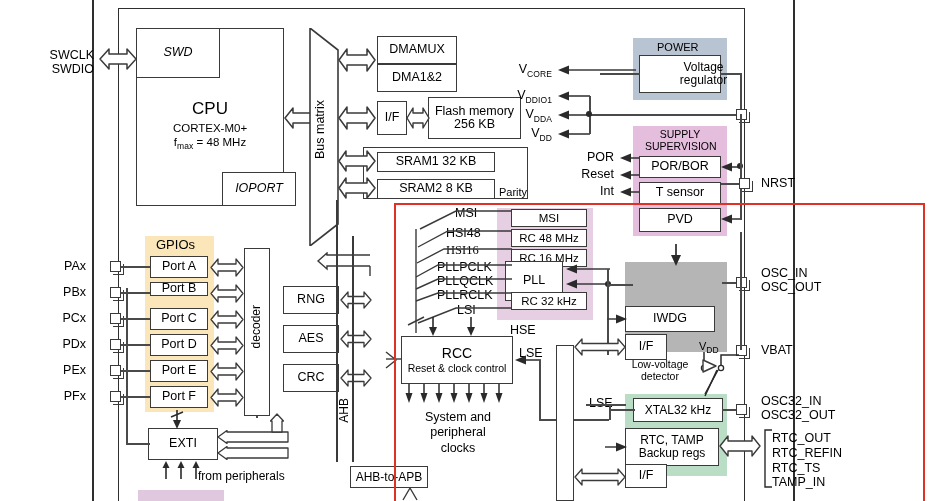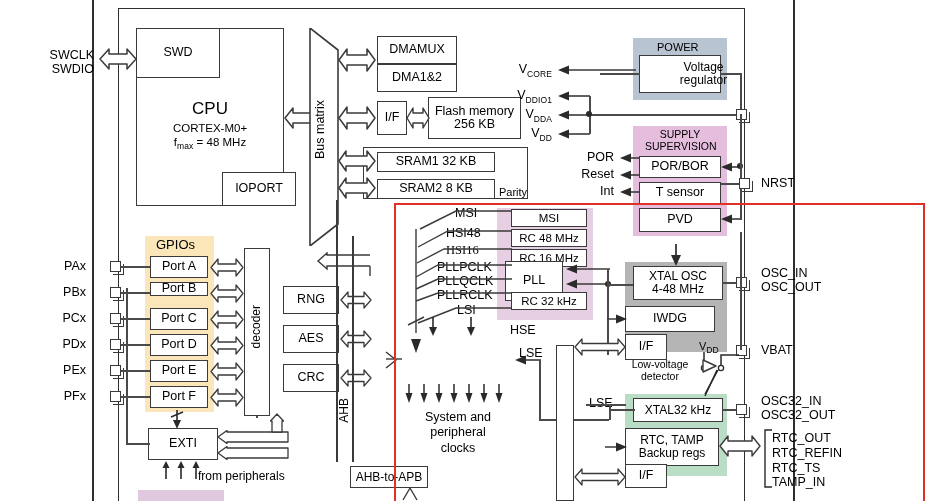--- a/index.html
+++ b/index.html
@@ -4,21 +4,21 @@
 <style>
   html,body{margin:0;padding:0;background:#fff;}
   body{width:951px;height:501px;overflow:hidden;
        font-family:"Liberation Sans","DejaVu Sans",sans-serif;}
   #stage{position:relative;width:951px;height:501px;background:#fff;}
 
   
   .blk{position:absolute;box-sizing:border-box;border:1.6px solid #3a3a3a;
        background:#fff;display:flex;align-items:center;justify-content:center;
        text-align:center;line-height:1.08;color:#000;font-size:12.5px;}
-  .blk.thin{border-width:1.3px;}
+  .blk.thin{border-width:1.3px;font-style:italic;}
   .region{position:absolute;box-sizing:border-box;}
   .lbl{position:absolute;color:#000;font-size:12.5px;line-height:1.12;
        white-space:pre;}
   .lbl.r{text-align:right;}
   .ln{position:absolute;background:#4a4a4a;}
   .ln.h{height:1.5px;}
   .ln.v{width:1.5px;}
   .ln.thick{background:#3a3a3a;}
   .pin{position:absolute;box-sizing:border-box;border:1.6px solid #3a3a3a;
        background:#fff;width:11px;height:11px;}
@@ -401,20 +401,24 @@
     </svg>
   </div>
   <div class="dot" style="left:605px;top:281px;"></div>
   <div class="ln v" style="left:607px;top:269px;height:86px;"></div>
   <div class="ln h" style="left:607px;top:284px;width:26px;"></div>
 
   <div class="lbl" style="left:510px;top:323px;">HSE</div>
   <div class="lbl" style="left:519px;top:346px;">LSE</div>
   <div class="lbl" style="left:589px;top:396px;">LSE</div>
 
+  <div class="blk" style="left:401px;top:336px;width:112px;height:48px;flex-direction:column;">
+    <div style="font-size:14px;">RCC</div>
+    <div style="font-size:10.5px;margin-top:2px;">Reset &amp; clock control</div>
+  </div>
   <div class="solid" style="left:425px;top:316px;">
     <svg width="60" height="22" viewBox="0 0 60 22">
       <path d="M8,1 L8,12" stroke="#2a2a2a" stroke-width="1.6"></path>
         <path d="M8,20 L4,11 L12,11 Z" fill="#2a2a2a"></path>
       <path d="M46,1 L46,12" stroke="#2a2a2a" stroke-width="1.6"></path>
         <path d="M46,20 L42,11 L50,11 Z" fill="#2a2a2a"></path>
     </svg>
   </div>
   <div class="solid" style="left:404px;top:384px;">
     <svg width="106" height="22" viewBox="0 0 106 22">
@@ -453,22 +457,20 @@
 
   <div class="harrow" style="left:384px;top:348px;">
     <svg width="20" height="24" viewBox="0 0 20 24">
         <path d="M2,4 L12,12 L2,20" fill="none" stroke="#3a3a3a" stroke-width="1.4"></path>
         <path d="M2,11 L18,11" stroke="#3a3a3a" stroke-width="1.4"></path>
       </svg>
   </div>
 
   <div class="blk" style="left:556px;top:345px;width:18px;height:156px;"></div>
 
-  <div class="blk" style="left:633px;top:266px;width:90px;height:34px;white-space:pre;font-size:12px;">XTAL OSC
-4-48 MHz</div>
   <div class="blk" style="left:625px;top:306px;width:90px;height:26px;">IWDG</div>
   <div class="blk" style="left:625px;top:334px;width:42px;height:26px;">I/F</div>
 
   <div class="solid" style="left:668px;top:243px;">
     <svg width="16" height="24" viewBox="0 0 16 24">
         <path d="M8,1 L8,13" stroke="#2a2a2a" stroke-width="1.7"></path>
         <path d="M8,23 L3,12 L13,12 Z" fill="#2a2a2a"></path>
       </svg>
   </div>
   <div class="solid" style="left:605px;top:313px;">

